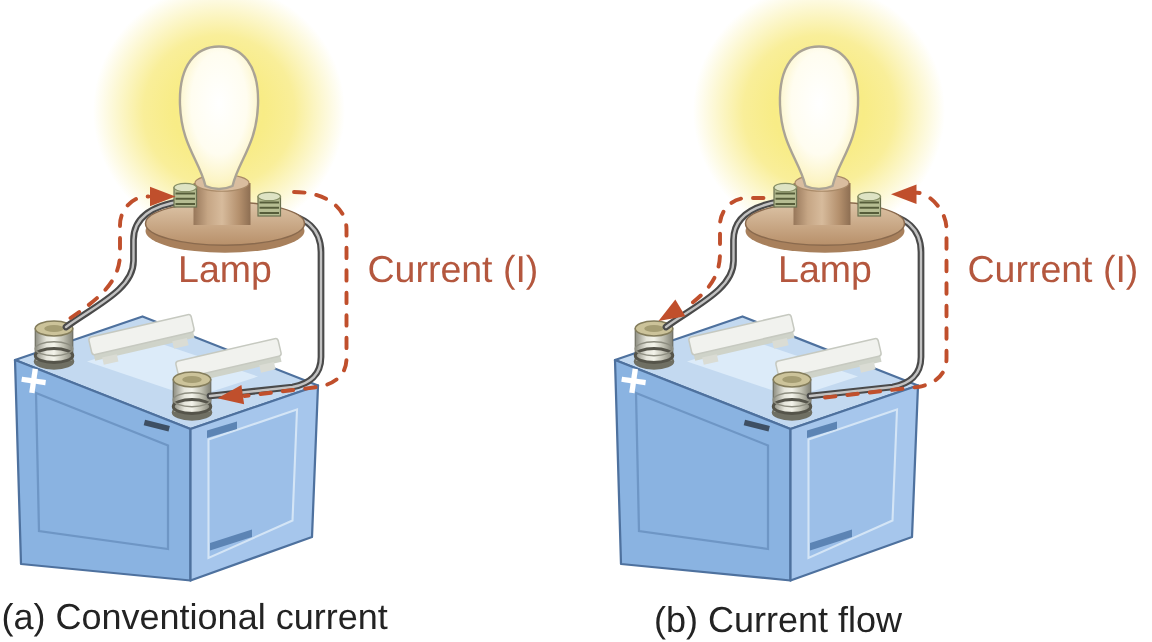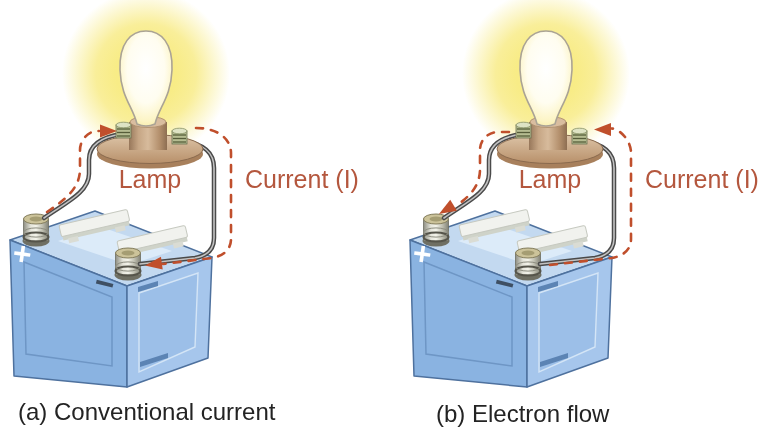--- a/index.html
+++ b/index.html
@@ -2,21 +2,21 @@
 <html><head>
 <meta charset="utf-8">
 <style>
   html,body{margin:0;padding:0;background:#ffffff;}
   .stage{position:relative;width:768px;height:428px;background:#ffffff;overflow:hidden;
          font-family:"Liberation Sans",sans-serif;}
   .panel-svg{position:absolute;top:0;}
   #svg-a{left:0;}
   #svg-b{left:400px;}
   .caption{position:absolute;font-size:24px;color:#232323;white-space:nowrap;}
-  #caption-a{left:18px;top:398px;}
+  #caption-a{left:1px;top:398px;}
   #caption-b{left:436px;top:400px;}
   svg text.circuit-label{font-family:"Liberation Sans",sans-serif;font-size:25px;}
   svg text.term-sym{font-family:"Liberation Sans",sans-serif;font-weight:bold;}
 </style>
 </head>
 <body>
 
 <div class="stage">
 
   <svg id="svg-a" class="panel-svg" width="384" height="396" viewBox="0 0 384 396">
@@ -255,14 +255,14 @@
       <path d="M 150,265 L 212,258 C 223,256 231,250 231,239 L 231,153 C 231,139 218,128 211,128.5"></path>
     </g>
     <polygon points="-17,-6.5 0,0 -17,6.5" fill="#c04f2c" transform="translate(194 129.5) rotate(180)"></polygon>
     <polygon points="-17,-6.5 0,0 -17,6.5" fill="#c04f2c" transform="translate(39 214) rotate(149)"></polygon>
 
     <text class="circuit-label" x="150" y="188" text-anchor="middle" fill="#b4573e">Lamp</text>
     <text class="circuit-label" x="245" y="188" fill="#b4573e">Current (I)</text>
   </svg>
 
   <div id="caption-a" class="caption">(a) Conventional current</div>
-  <div id="caption-b" class="caption">(b) Electron flow</div>
+  <div id="caption-b" class="caption">(b) Current flow</div>
 </div>
 
 </body></html>

